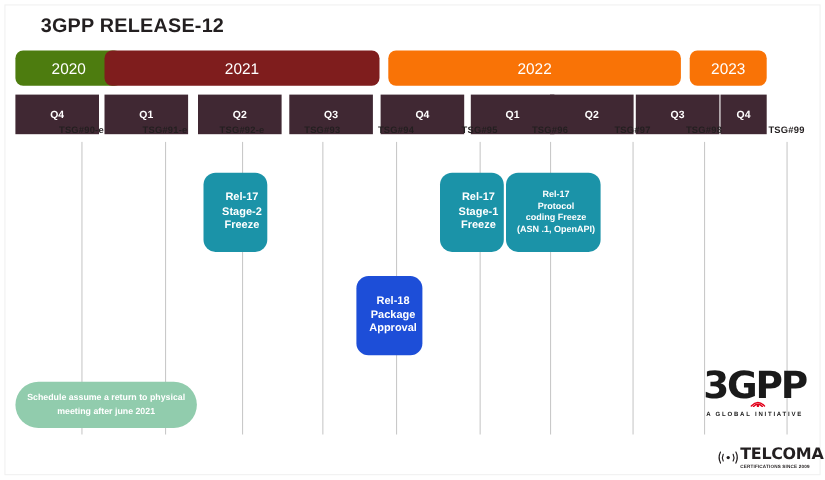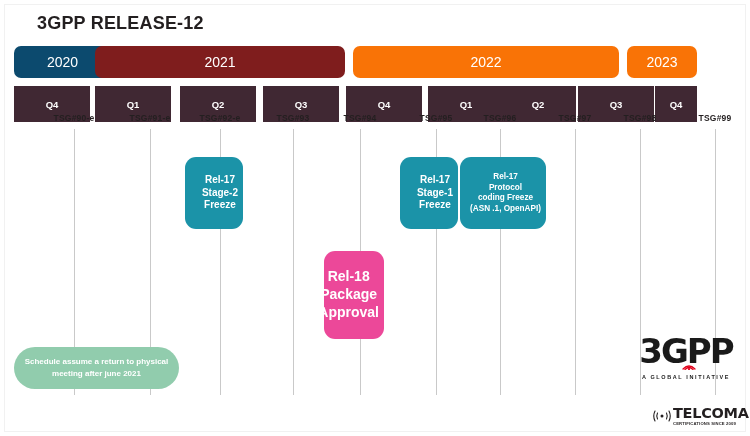--- a/index.html
+++ b/index.html
@@ -154,21 +154,21 @@
 </head>
 <body>
 
 <div id="slide">
 
   <div id="frame"></div>
 
   <div id="title">3GPP RELEASE-12</div>
 
   <div id="years">
-      <div class="year" style="left: 14px; top: 46px; width: 97px; background: #0c4a6e;">2020</div>
+      <div class="year" style="left: 14px; top: 46px; width: 97px; background: #4d7c0f;">2020</div>
       <div class="year" style="left: 95px; top: 46px; width: 250px; background: #7f1d1d;">2021</div>
       <div class="year" style="left: 353px; top: 46px; width: 266px; background: rgb(249, 115, 6);">2022</div>
       <div class="year" style="left: 627px; top: 46px; width: 70px; background: rgb(249, 115, 6);">2023</div>
     </div>
 
   <div id="quarters">
       <div class="quarter" style="left: 14px; top: 86px; width: 76px; background: rgb(64, 40, 51);">Q4</div>
       <div class="quarter" style="left: 95px; top: 86px; width: 76px; background: rgb(64, 40, 51);">Q1</div>
       <div class="quarter" style="left: 180px; top: 86px; width: 76px; background: rgb(64, 40, 51);">Q2</div>
       <div class="quarter" style="left: 263px; top: 86px; width: 76px; background: rgb(64, 40, 51);">Q3</div>
@@ -203,21 +203,21 @@
     </div>
 
   <div id="milestones">
       <div class="card teal" style="left: 185px; top: 157px; width: 58px; height: 72px; font-size: 10px; background: rgb(27, 147, 168);">
         <div>
           <div>Rel-17</div>
           <div>Stage-2</div>
           <div>Freeze</div>
         </div>
       </div>
-      <div class="card red" style="left: 324px; top: 251px; width: 60px; height: 88px; font-size: 14px; background: #ec4899;">
+      <div class="card red" style="left: 324px; top: 251px; width: 60px; height: 72px; font-size: 10px; background: #1d4ed8;">
         <div>
           <div>Rel-18</div>
           <div>Package</div>
           <div>Approval</div>
         </div>
       </div>
       <div class="card teal" style="left: 400px; top: 157px; width: 58px; height: 72px; font-size: 10px; background: rgb(27, 147, 168);">
         <div>
           <div>Rel-17</div>
           <div>Stage-1</div>

